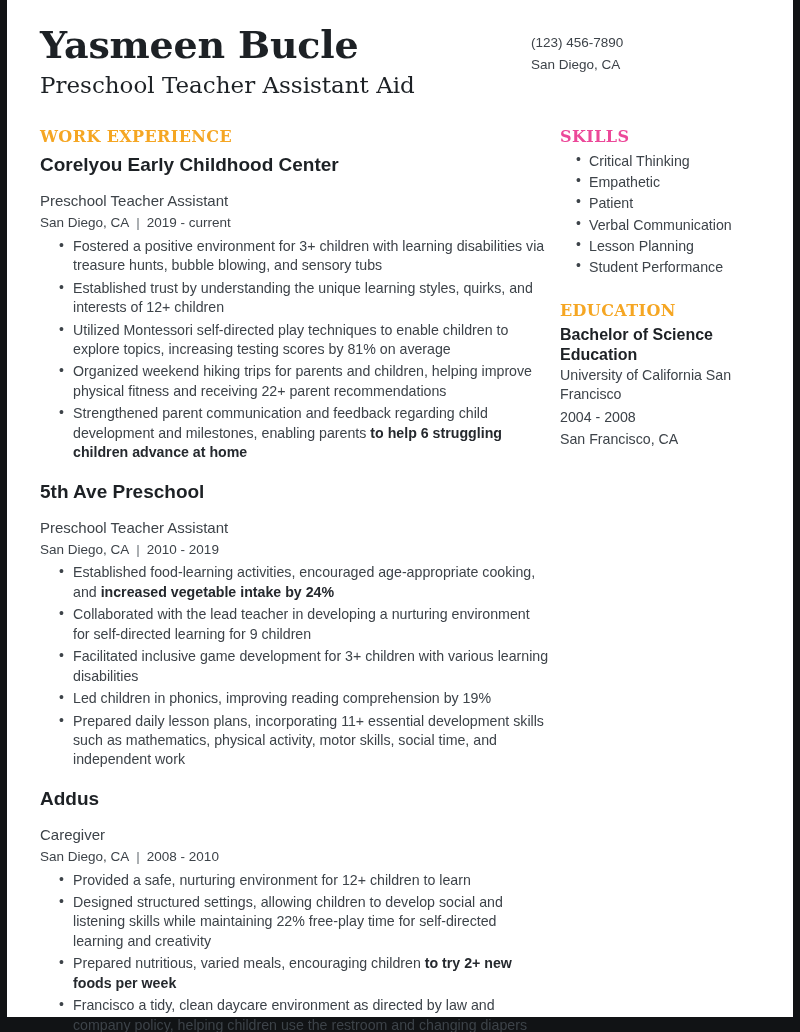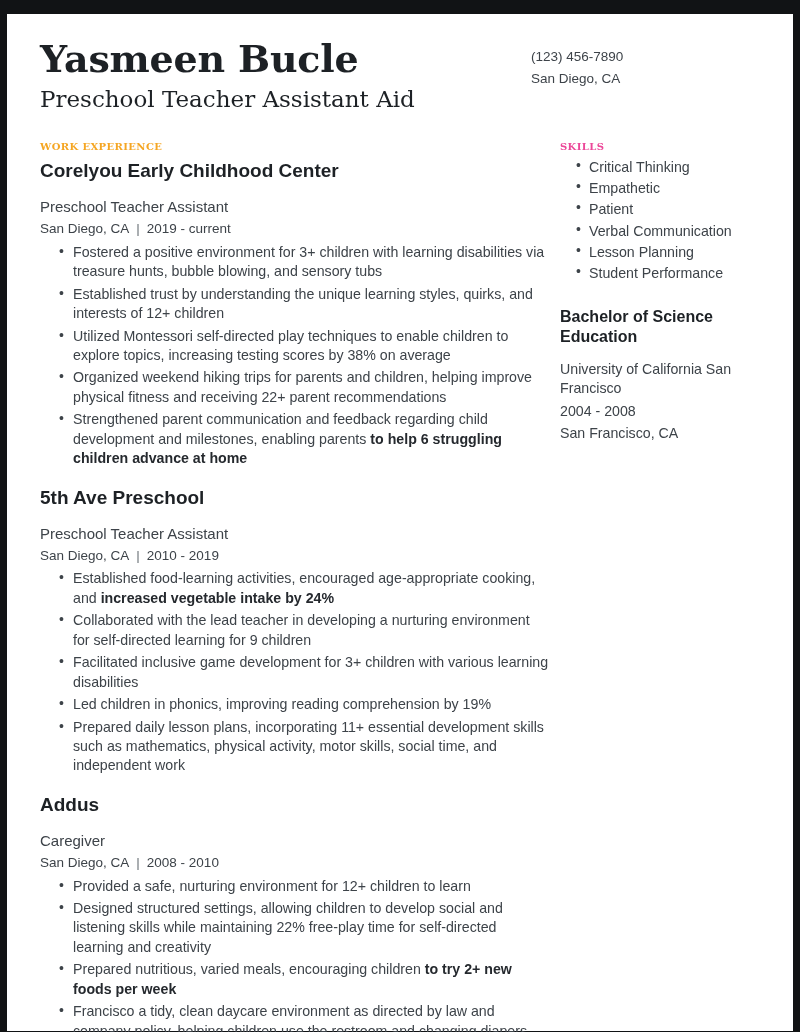--- a/index.html
+++ b/index.html
@@ -13,21 +13,21 @@
     overflow: hidden;
     font-family: "Liberation Sans", sans-serif;
   }
 
   
   .page-frame {
     box-sizing: border-box;
     width: 800px;
     height: 1032px;
     background: #111315;
-    padding: 14px 7px 8px 7px;
+    padding: 0 7px 8px 7px;
   }
   .page {
     box-sizing: border-box;
     width: 786px;
     height: 1017px;
     background: #ffffff;
     padding: 24px 30px 0 33px;
     position: relative;
   }
 
@@ -70,21 +70,21 @@
     display: flex;
     align-items: flex-start;
     margin-top: 28px;
   }
   .col-main { width: 510px; flex: 0 0 510px; }
   .col-side { width: 218px; flex: 0 0 218px; margin-left: 10px; }
 
   .section-title {
     font-family: "DejaVu Serif", "Liberation Serif", serif;
     font-weight: bold;
-    font-size: 10px;
+    font-size: 16px;
     letter-spacing: 0.4px;
     color: #f5a623;
     text-transform: uppercase;
     margin: 0 0 7px 0;
   }
   .side .section-title { margin-bottom: 5px; }
 
   .job { margin-bottom: 17px; }
   .job:last-child { margin-bottom: 0; }
   .job-company {
@@ -165,21 +165,21 @@
     color: #1d2125;
     line-height: 1.28;
     margin: 0;
   }
   .edu-line {
     font-size: 14.2px;
     color: #3d4349;
     line-height: 1.37;
     margin: 0;
   }
-  .edu-school { margin-top: 12px; }
+  .edu-school { margin-top: 0; }
   .edu-dates { margin-top: 3px; }
   .edu-loc { margin-top: 3px; }
 </style>
 </head>
 <body>
 
 <div class="page-frame">
 <div class="page">
 
   <div class="header">
@@ -198,21 +198,21 @@
     <div class="col-main">
       <div class="section-title" style="color: rgb(245, 166, 35);">WORK EXPERIENCE</div>
       <div id="jobs-container">
             <div class="job">
               <p class="job-company">Corelyou Early Childhood Center</p>
               <p class="job-role">Preschool Teacher Assistant</p>
               <p class="job-meta"><span>San Diego, CA</span><span class="sep">|</span><span>2019 - current</span></p>
               <ul class="bullets">
                 <li><span>Fostered a positive environment for 3+ children with learning disabilities via treasure hunts, bubble blowing, and sensory tubs</span></li>
                 <li><span>Established trust by understanding the unique learning styles, quirks, and interests of 12+ children</span></li>
-                <li><span>Utilized Montessori self-directed play techniques to enable children to explore topics, increasing testing scores by 38% on average</span></li>
+                <li><span>Utilized Montessori self-directed play techniques to enable children to explore topics, increasing testing scores by 81% on average</span></li>
                 <li><span>Organized weekend hiking trips for parents and children, helping improve physical fitness and receiving 22+ parent recommendations</span></li>
                 <li><span>Strengthened parent communication and feedback regarding child development and milestones, enabling parents </span><b>to help 6 struggling children advance at home</b></li>
               </ul>
             </div>
             <div class="job">
               <p class="job-company">5th Ave Preschool</p>
               <p class="job-role">Preschool Teacher Assistant</p>
               <p class="job-meta"><span>San Diego, CA</span><span class="sep">|</span><span>2010 - 2019</span></p>
               <ul class="bullets">
                 <li><span>Established food-learning activities, encouraged age-appropriate cooking, and </span><b>increased vegetable intake by 24%</b></li>
@@ -242,20 +242,21 @@
         <ul class="skills" id="skills-container">
               <li>Critical Thinking</li>
               <li>Empathetic</li>
               <li>Patient</li>
               <li>Verbal Communication</li>
               <li>Lesson Planning</li>
               <li>Student Performance</li>
             </ul>
       </div>
       <div class="edu-block">
+        <div class="section-title" style="color: rgb(245, 166, 35);">EDUCATION</div>
         <div id="edu-container">
               <div>
                 <p class="edu-degree">Bachelor of Science Education</p>
                 <p class="edu-line edu-school">University of California San Francisco</p>
                 <p class="edu-line edu-dates">2004 - 2008</p>
                 <p class="edu-line edu-loc">San Francisco, CA</p>
               </div>
             </div>
       </div>
     </div>

